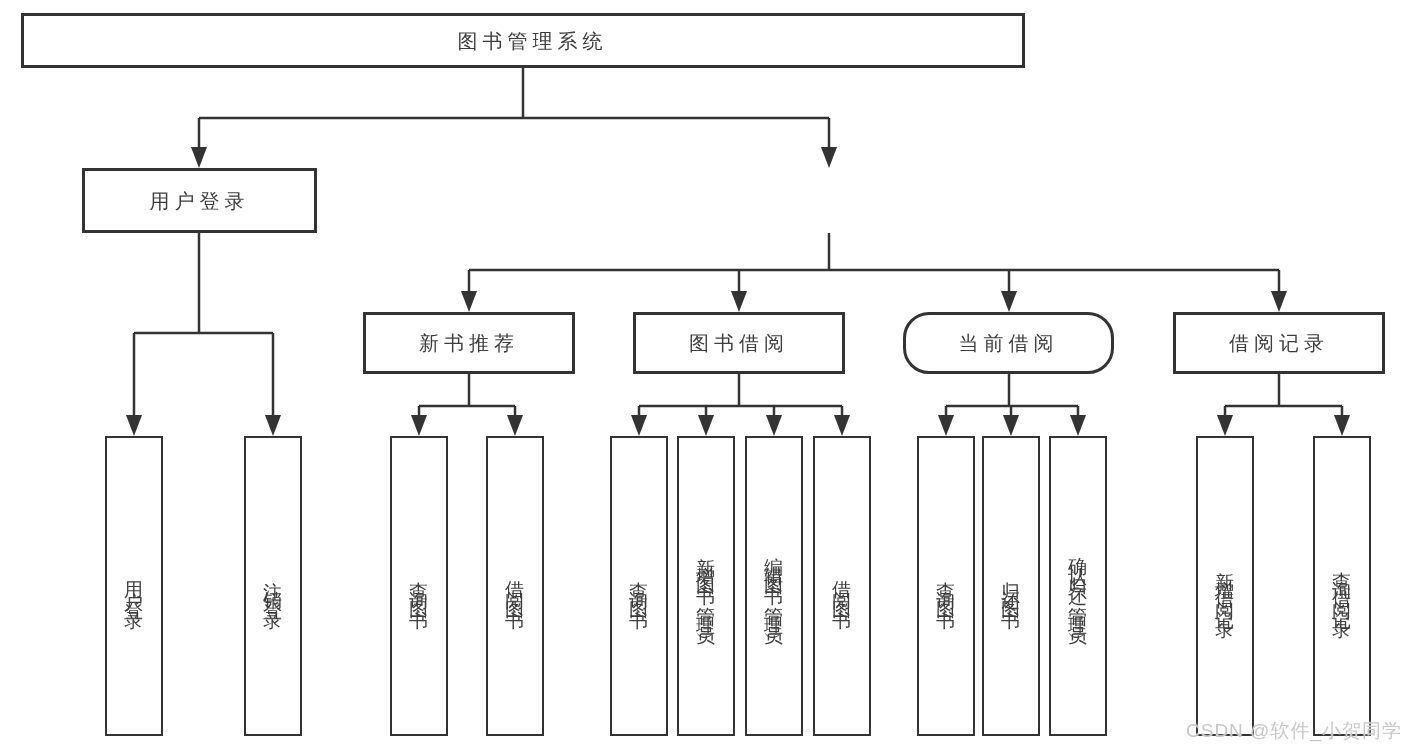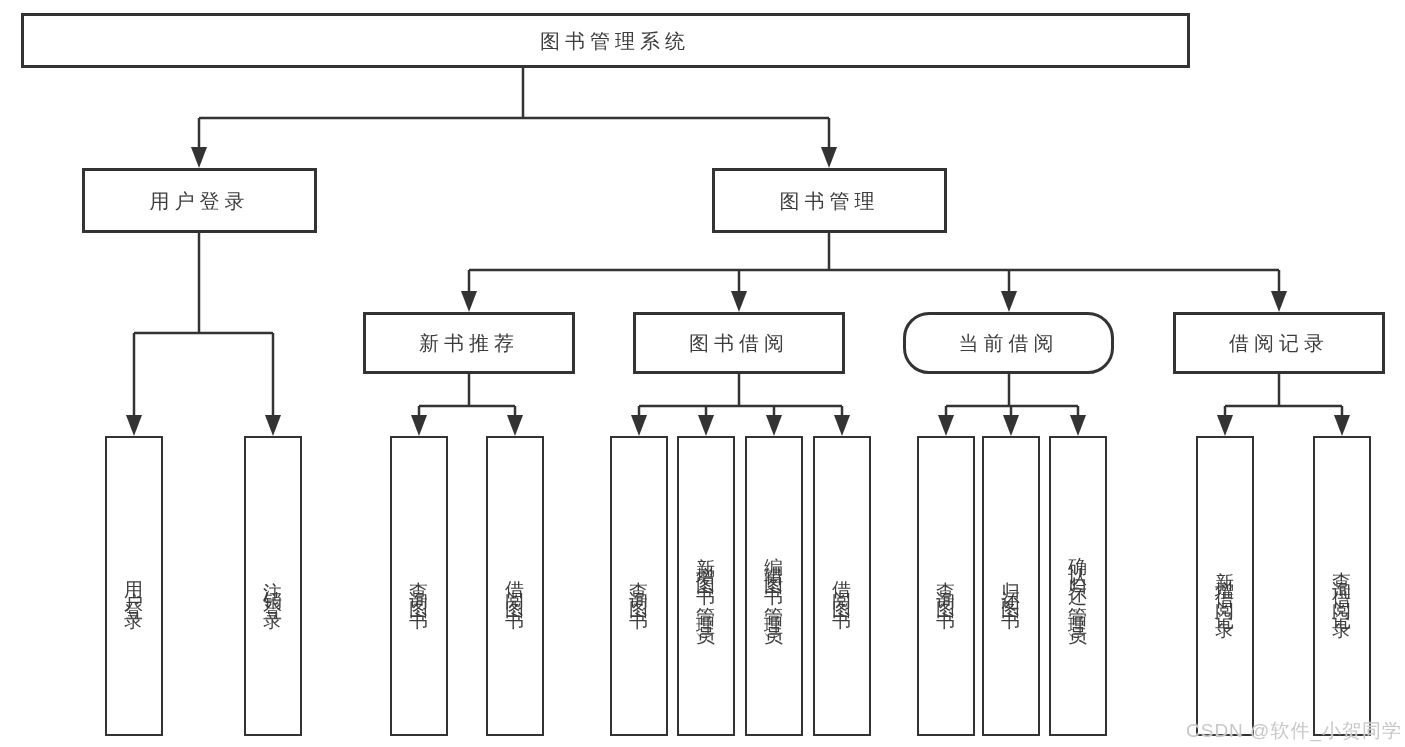--- a/index.html
+++ b/index.html
@@ -132,30 +132,27 @@
       <path d="M766 415 H782 L774 436 Z"></path>
       <path d="M834 415 H850 L842 436 Z"></path>
       <path d="M938 415 H954 L946 436 Z"></path>
       <path d="M1003 415 H1019 L1011 436 Z"></path>
       <path d="M1070 415 H1086 L1078 436 Z"></path>
       <path d="M1217 415 H1233 L1225 436 Z"></path>
       <path d="M1334 415 H1350 L1342 436 Z"></path>
     </g>
   </svg>
 
-  <div class="box" style="left:21px; top:13px; width:1169px; height:55px;padding-left:19px;">
+  <div class="box" style="left:21px; top:13px; width:1004px; height:55px;padding-left:19px;">
     <span class="hlabel">图书管理系统</span>
   </div>
 
   <div class="box" style="left:82px; top:168px; width:235px; height:65px;">
     <span class="hlabel">用户登录</span>
   </div>
-  <div class="box" style="left:712px; top:168px; width:235px; height:65px;">
-    <span class="hlabel">图书管理</span>
-  </div>
 
   <div class="box" style="left:363px; top:312px; width:212px; height:62px;">
     <span class="hlabel">新书推荐</span>
   </div>
   <div class="box" style="left:633px; top:312px; width:212px; height:62px;">
     <span class="hlabel">图书借阅</span>
   </div>
   <div class="box" style="left:903px; top:312px; width:211px; height:62px;border-radius:26px;">
     <span class="hlabel">当前借阅</span>
   </div>

